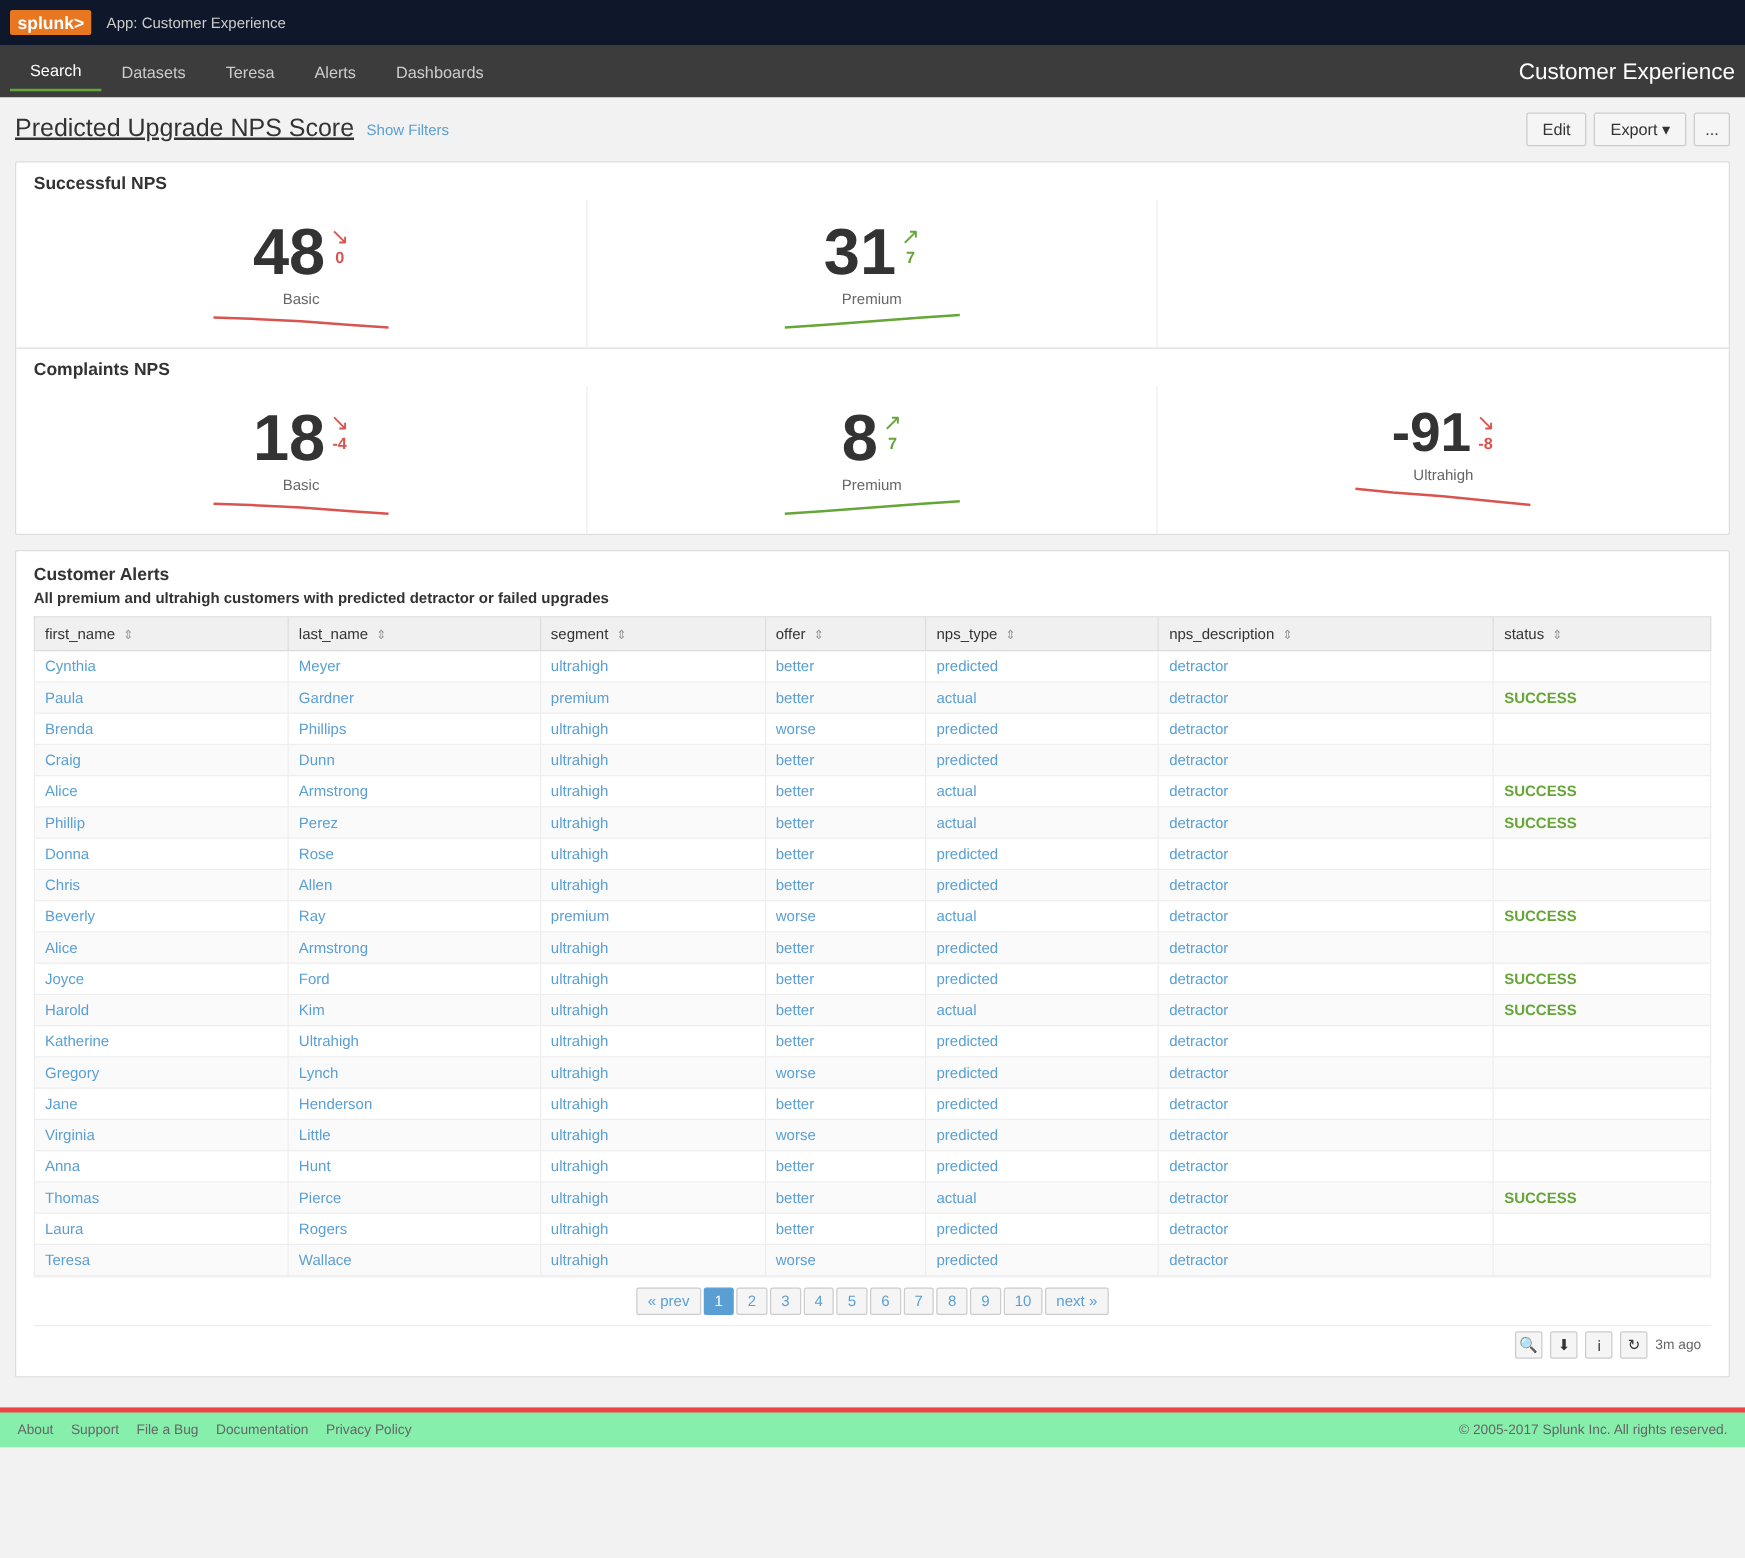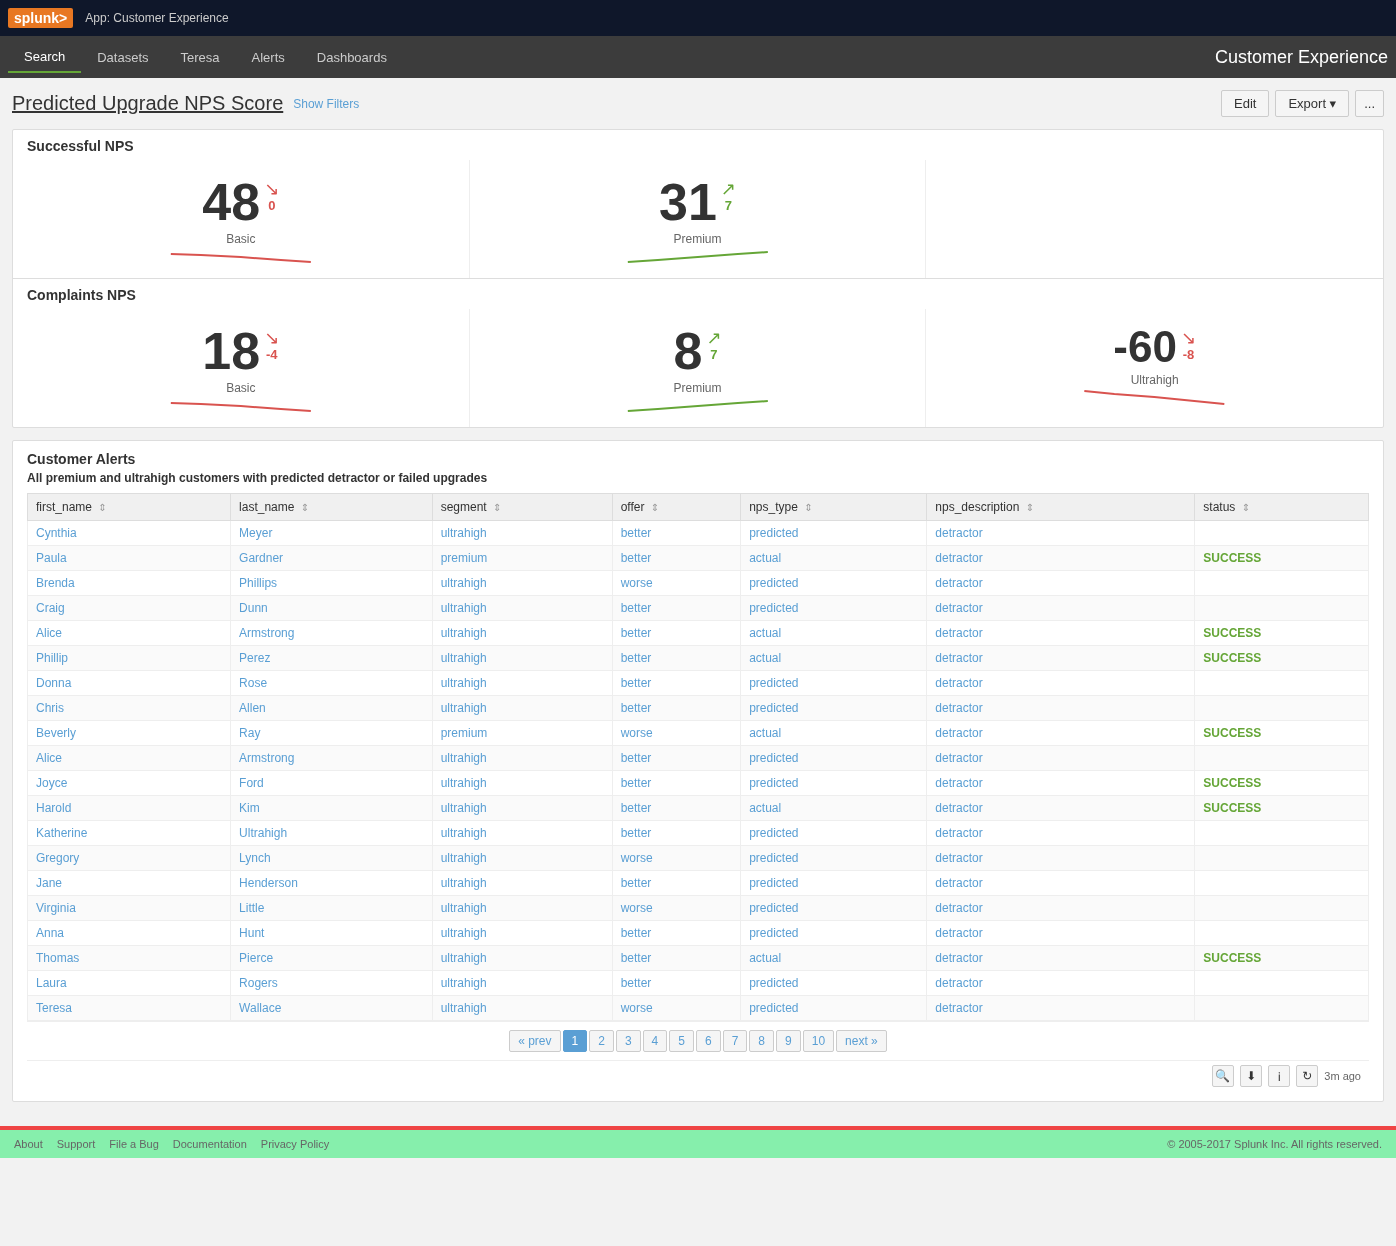--- a/index.html
+++ b/index.html
@@ -358,21 +358,21 @@
             </div>
           </div>
           <div class="nps-label">Premium</div>
           <svg class="trend-svg" viewBox="0 0 160 20">
             <polyline points="10,16 40,14 80,11 120,8 150,6" fill="none" stroke="#65a637" stroke-width="2"></polyline>
           </svg>
         </div>
 
         <div class="nps-card">
           <div class="nps-big-number">
-            <span class="nps-value" style="font-size:44px;">-60</span>
+            <span class="nps-value" style="font-size:44px;">-91</span>
             <div class="nps-delta-block">
               <span class="nps-arrow-down">↘</span>
               <span class="nps-delta-val-red">-8</span>
             </div>
           </div>
           <div class="nps-label">Ultrahigh</div>
           <svg class="trend-svg" viewBox="0 0 160 20">
             <polyline points="10,4 40,7 80,10 120,14 150,17" fill="none" stroke="#d9534f" stroke-width="2"></polyline>
           </svg>
         </div>

